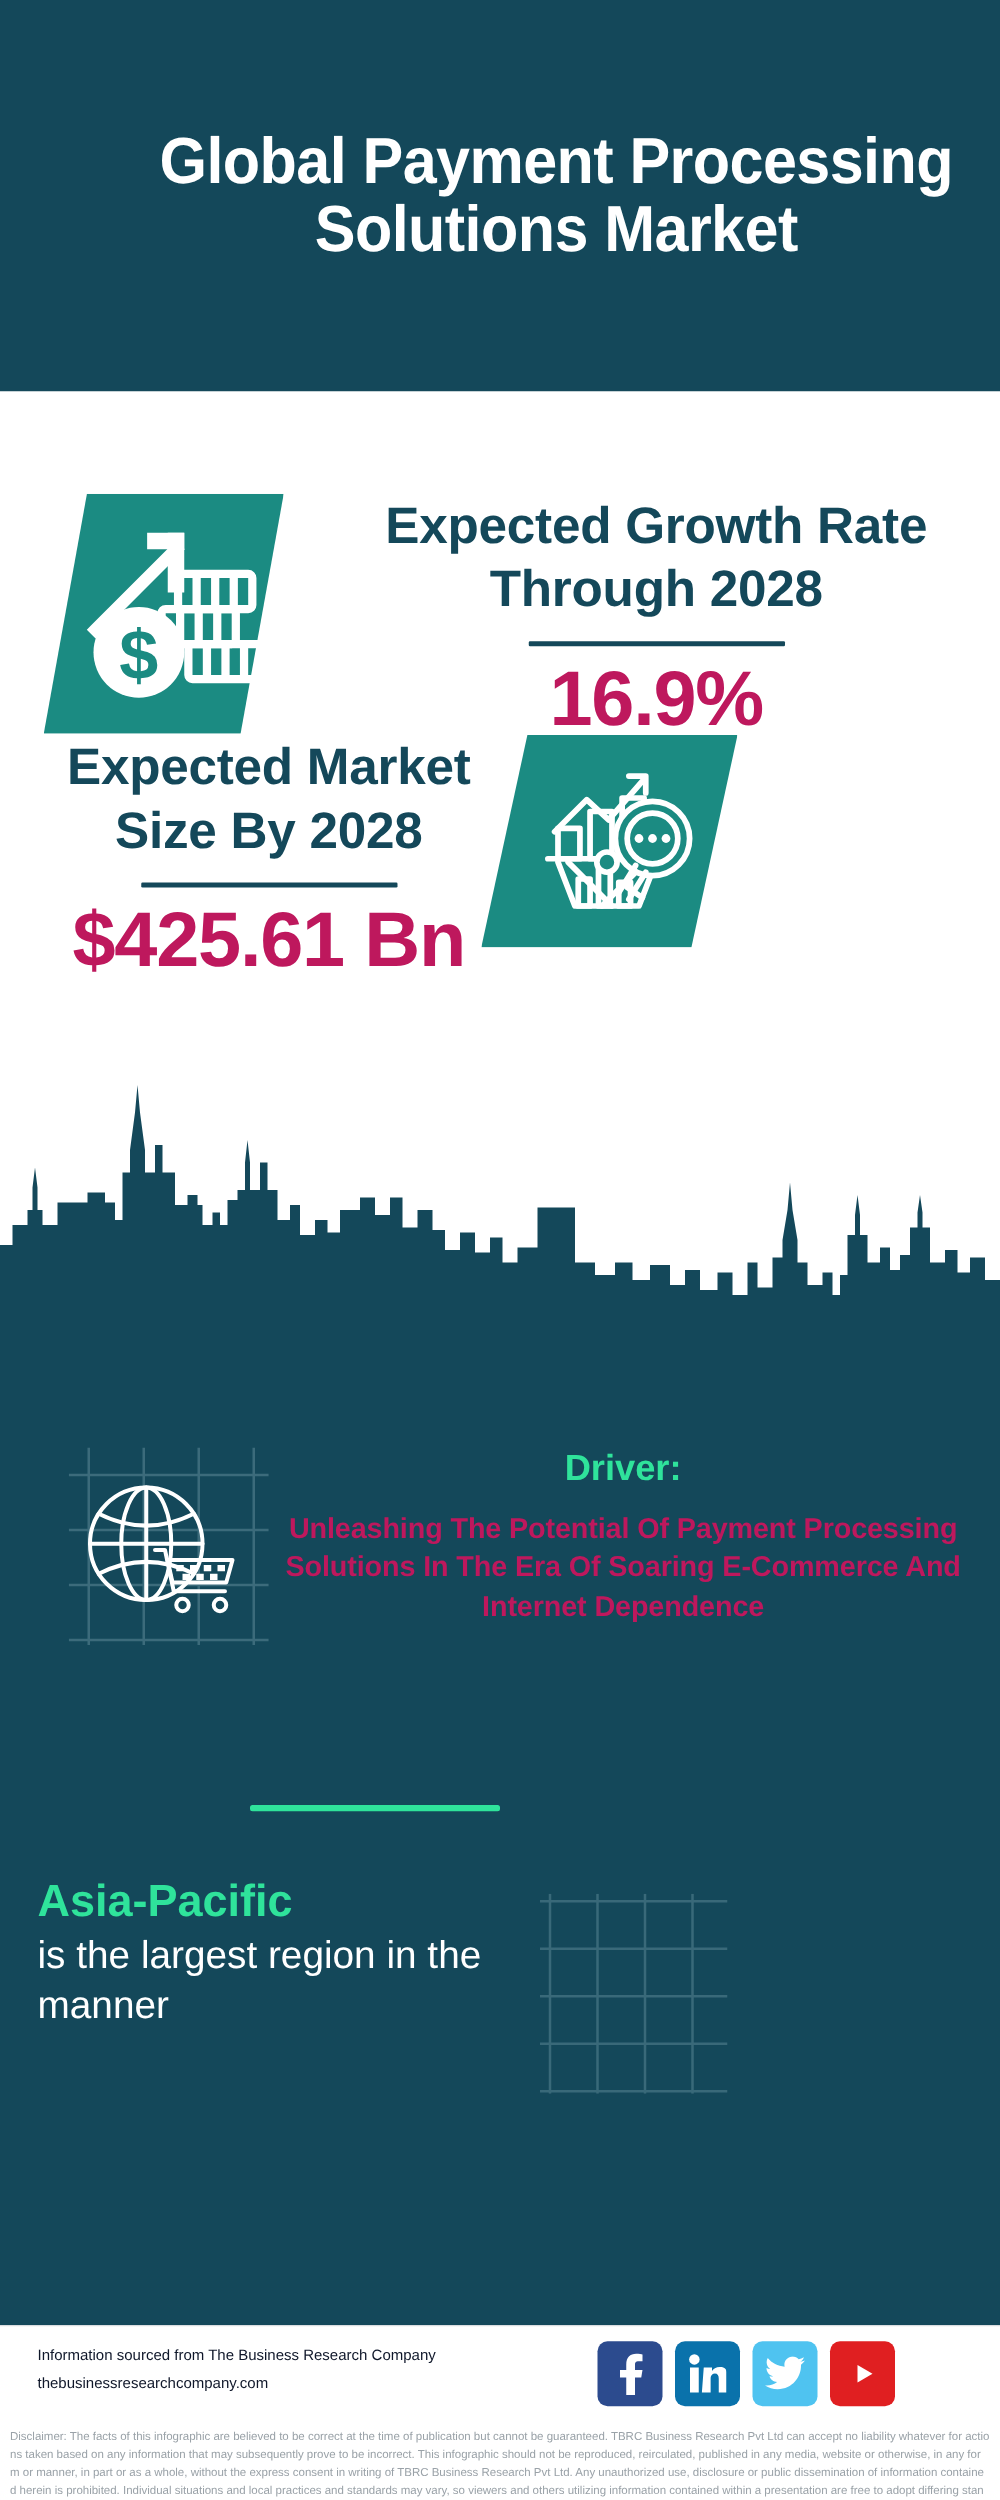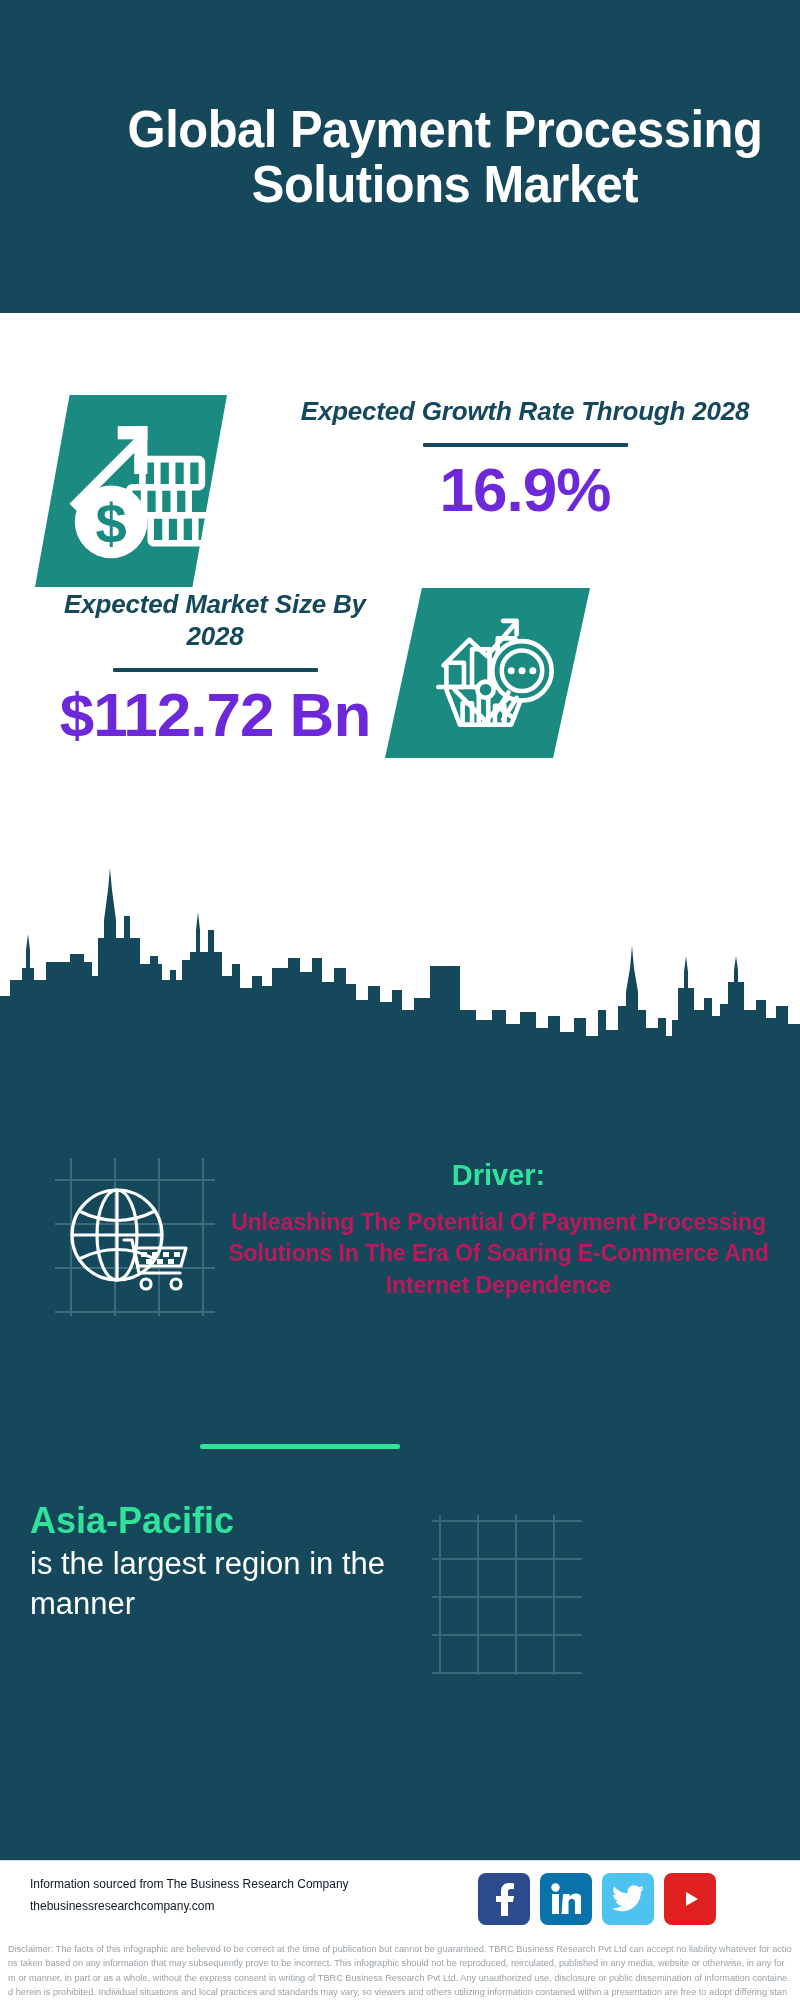--- a/index.html
+++ b/index.html
@@ -13,23 +13,23 @@
              text-align:center;letter-spacing:-0.5px;padding:0 28px;
              font-family:"Liberation Sans",sans-serif;transform:scaleX(0.94);}
 
   
   .stat1{position:absolute;left:0;top:313px;width:800px;height:275px;}
   .para{position:absolute;background:#1b8b82;}
   .para-a{left:35px;top:82px;width:192px;height:192px;
           clip-path:polygon(18% 0%,100% 0%,82% 100%,0% 100%);}
   .icon-growth{position:absolute;left:55px;top:95px;width:165px;height:165px;}
   .stat1-text{position:absolute;left:290px;top:82px;width:470px;text-align:center;}
-  .lbl{color:#14485a;font-weight:bold;font-size:26px;line-height:1.24;letter-spacing:-0.2px;font-style:italic;}
+  .lbl{color:#14485a;font-weight:bold;font-size:41px;line-height:1.24;letter-spacing:-0.2px;}
   .rule{width:205px;height:4px;background:#14485a;margin:16px auto 10px auto;border-radius:1px;}
-  .big{color:#6d28d9;font-weight:bold;font-size:62px;line-height:1.05;letter-spacing:-1px;}
+  .big{color:#be185d;font-weight:bold;font-size:62px;line-height:1.05;letter-spacing:-1px;}
 
   
   .stat2{position:absolute;left:0;top:588px;width:800px;height:200px;}
   .stat2-text{position:absolute;left:35px;top:0px;width:360px;text-align:center;}
   .para-b{left:385px;top:0px;width:205px;height:170px;
           clip-path:polygon(18% 0%,100% 0%,82% 100%,0% 100%);}
   .icon-analytics{position:absolute;left:425px;top:18px;width:140px;height:135px;}
   .skyline-wrap{position:absolute;left:0;top:860px;width:800px;height:1000px;overflow:hidden;}
   .skyline-svg{position:absolute;left:0;top:0;width:800px;height:1000px;display:block;}
   .grid-left{position:absolute;left:55px;top:1158px;width:160px;height:158px;opacity:.45;}
@@ -100,21 +100,21 @@
       <div class="lbl">Expected Growth Rate Through 2028</div>
       <div class="rule"></div>
       <div class="big">16.9%</div>
     </div>
   </div>
 
   <div class="stat2">
     <div class="stat2-text">
       <div class="lbl">Expected Market Size By 2028</div>
       <div class="rule"></div>
-      <div class="big">$112.72 Bn</div>
+      <div class="big">$425.61 Bn</div>
     </div>
     <div class="para para-b"></div>
     <svg class="icon-analytics" viewBox="0 0 100 100">
       <g fill="none" stroke="#ffffff" stroke-width="3.4" stroke-linecap="round" stroke-linejoin="round">
         <polyline points="12,44 31,25 44,37 64,14"></polyline>
         <polyline points="56,11 66,11 66,21"></polyline>
         <rect x="14" y="42" width="13" height="18"></rect>
         <rect x="33" y="32" width="13" height="28"></rect>
         <rect x="52" y="24" width="13" height="36"></rect>
         <line x1="8" y1="60" x2="72" y2="60"></line>

